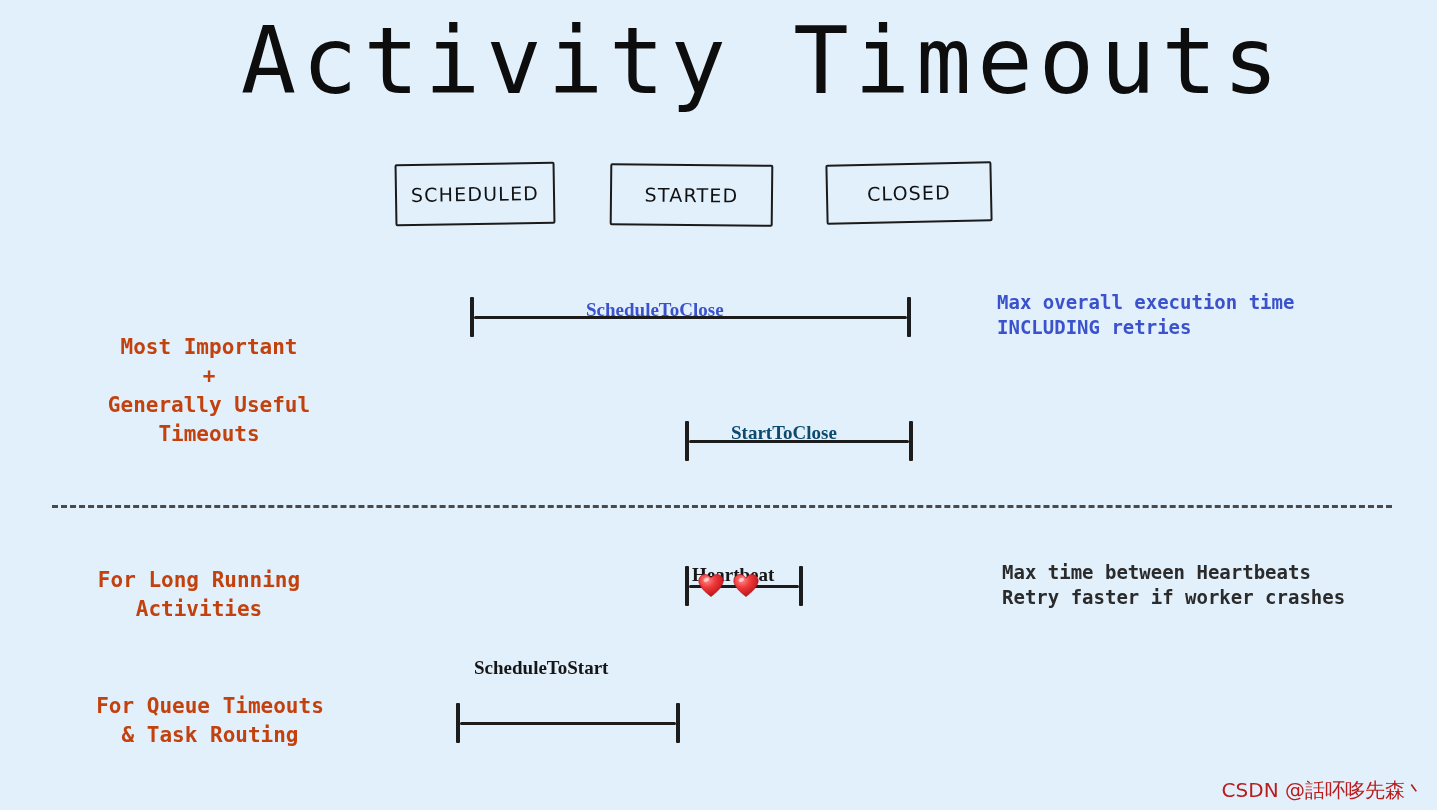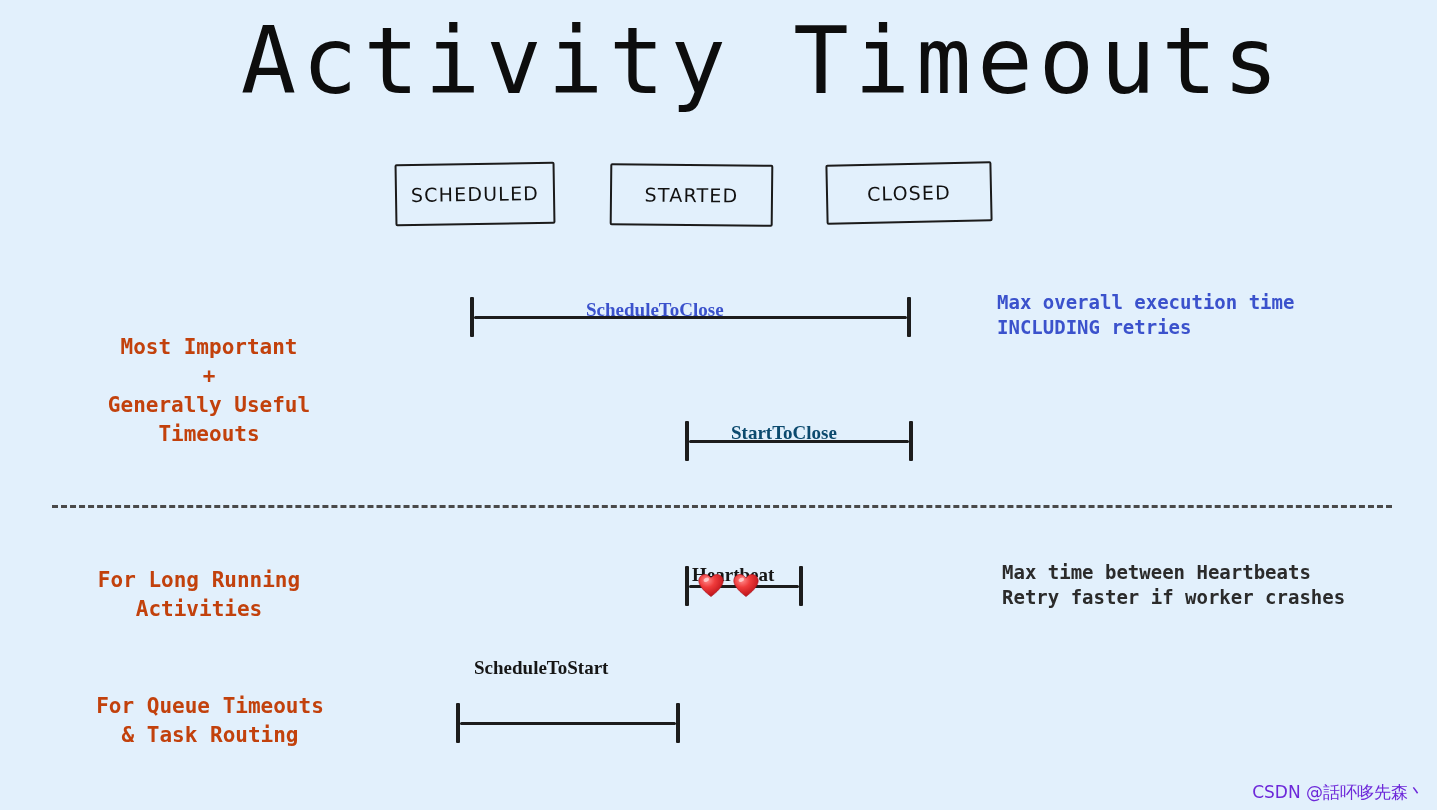--- a/index.html
+++ b/index.html
@@ -137,22 +137,22 @@
     color: #e8222a;
   }
   .heart svg { display: block; }
 
   
   #watermark {
     position: absolute;
     right: 12px;
     bottom: 6px;
     font-family: "DejaVu Sans", "Liberation Sans", sans-serif;
-    font-size: 17px;
-    color: #6d28d9;
+    font-size: 20px;
+    color: #b91c1c;
     white-space: nowrap;
   }
 </style>
 </head>
 <body style="background: rgb(226, 240, 252);">
 
 <div id="slide">
 
   <div class="title">Activity Timeouts</div>
 

